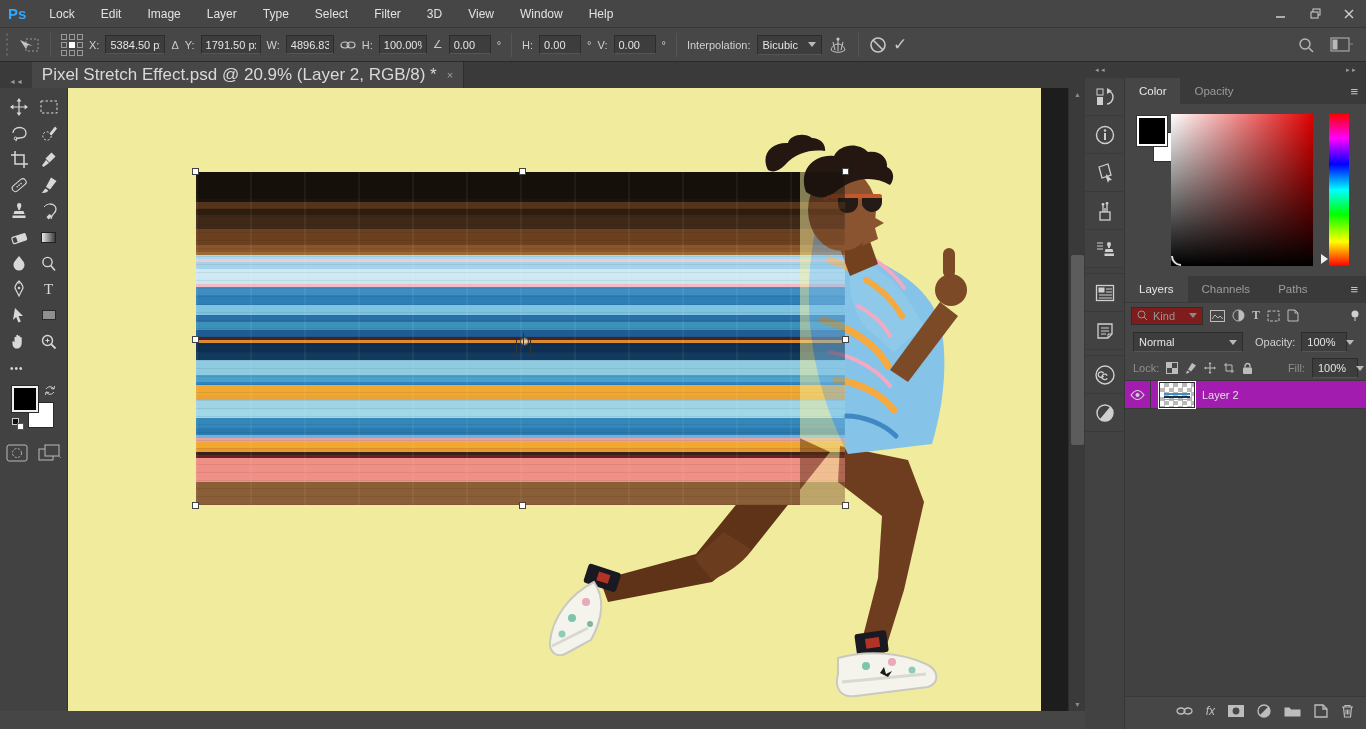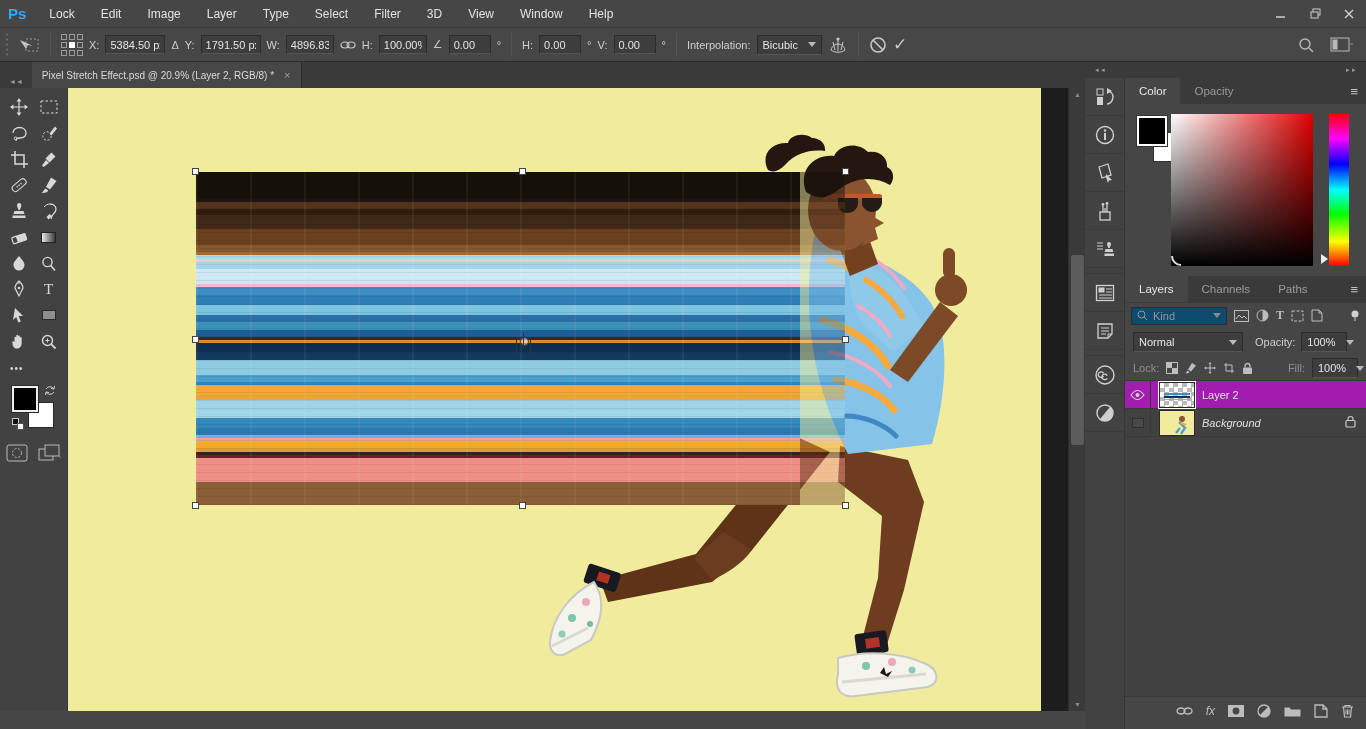--- a/index.html
+++ b/index.html
@@ -35,21 +35,21 @@
   .refgrid span { border:1px solid #9a9a9a; }
   .refgrid span.c { background:#fff; border-color:#fff; }
   .drag-dots { width:6px; height:26px; margin-right:2px;
      background:radial-gradient(circle,#6a6a6a 1px,transparent 1.2px) 0 0/6px 5px; }
 
   
   #tabbar { left:0; top:62px; width:1085px; height:26px; background:#3a3a3a; display:flex; align-items:flex-end; }
   #tab-collapse { color:#9a9a9a; font-size:10px; padding:6px 6px 0 6px; }
   #doc-tab { background:#474747; height:26px; display:flex; align-items:center; gap:10px;
              padding:0 10px; border-right:1px solid #2e2e2e; }
-  #doc-tab .title { font-size:10px; color:#d9d9d9; }
+  #doc-tab .title { font-size:17px; color:#d9d9d9; }
   #doc-tab .close { color:#9f9f9f; font-size:11px; }
 
   
   #toolbar { left:0; top:88px; width:68px; height:623px; background:#424242; border-right:1px solid #333;
              display:flex; flex-direction:column; align-items:center; padding-top:6px; }
   .tool-grid { display:grid; grid-template-columns:30px 30px; }
   .tool { width:30px; height:26px; display:flex; align-items:center; justify-content:center; color:#d8d8d8; }
   .tool svg { display:block; }
   .grad-chip { width:15px; height:11px; background:linear-gradient(90deg,#e8e8e8,#3c3c3c); border:1px solid #222; }
   .shape-chip { width:14px; height:10px; background:#8f8f8f; border:1px solid #2a2a2a; }
@@ -121,22 +121,22 @@
   #sat-grip { position:absolute; left:46px; top:152px; width:10px; height:10px;
       border-left:2px solid #ddd; border-bottom:2px solid #ddd; border-bottom-left-radius:10px; }
   #hue-bar { position:absolute; left:204px; top:10px; width:20px; height:152px;
       background:linear-gradient(180deg,#f00 0%,#f0f 16%,#00f 33%,#0ff 50%,#0f0 66%,#ff0 84%,#f00 100%); }
   #hue-slider { position:absolute; left:196px; top:150px; width:0; height:0;
       border-top:5px solid transparent; border-bottom:5px solid transparent; border-left:7px solid #f0f0f0; }
 
   
   .lrow { display:flex; align-items:center; }
   #filter-row { height:26px; border-top:1px solid #3a3a3a; padding:0 6px; gap:7px; }
-  #kind-box { display:flex; align-items:center; gap:5px; background:#0c4a6e; border:1px solid #2e2e2e;
-              height:18px; padding:0 5px; width:96px; color:#979797; }
+  #kind-box { display:flex; align-items:center; gap:5px; background:#7f1d1d; border:1px solid #2e2e2e;
+              height:18px; padding:0 5px; width:72px; color:#979797; }
   .f-icn { color:#bdbdbd; display:flex; }
   #blend-row { height:28px; padding:0 8px; gap:6px; }
   #blend-select { flex:0 0 110px; }
   .small-val { width:46px; justify-content:space-between; }
   #lock-row { height:24px; padding:0 8px; gap:7px; }
   .dim { color:#8f8f8f; }
   #layer-list { border-top:1px solid #383838; background:#414141; height:316px; }
   .layer-row { display:flex; align-items:center; height:28px; border-bottom:1px solid #393939; background:#414141; }
   .layer-row.selected { background:#a21caf; }
   .eye-cell { width:26px; align-self:stretch; border-right:1px solid #393939;
@@ -715,37 +715,20 @@
         <span class="thumb sel-outline">
           <span style="position:absolute; left:4px; top:10px; width:26px; height:2px; background:#3f8ec4;"></span>
           <span style="position:absolute; left:4px; top:13px; width:26px; height:2px; background:#16324e;"></span>
           <span style="position:absolute; left:4px; top:16px; width:26px; height:1px; background:#e09a4a;"></span>
         </span>
         <span class="lname">Layer 2</span>
       </div>
 
 
 
-      <div class="layer-row">
-        <span class="eye-cell">
-            <span class="eye-empty"></span>
-          </span>
-        <span class="thumb" style="background:#f1ec9d;">
-          <svg width="36" height="26" style="position:absolute; left:0; top:0;">
-              <circle cx="22" cy="8" r="3" fill="#8a5431"></circle>
-              <path d="M19 11l6 6-4 6M20 17l-4 5" stroke="#4f9fd4" stroke-width="2.4" fill="none"></path>
-              <path d="M21 12l5 2" stroke="#f5a93e" stroke-width="2"></path>
-            </svg>
-        </span>
-        <span class="lname italic">Background</span>
-        <span class="row-end"><svg width="11" height="13">
-              <rect x="1" y="5.5" width="9" height="6.5" rx="1" fill="none" stroke="#c9c9c9" stroke-width="1.2"></rect>
-              <path d="M3 5.5V4a2.5 2.5 0 015 0v1.5" fill="none" stroke="#c9c9c9" stroke-width="1.2"></path>
-            </svg></span>
-      </div>
     </div>
 
     <div id="layers-footer">
       <span class="foot-icn">
           <svg width="17" height="10">
             <ellipse cx="5" cy="5" rx="4" ry="3" fill="none" stroke="#bdbdbd" stroke-width="1.3"></ellipse>
             <ellipse cx="12" cy="5" rx="4" ry="3" fill="none" stroke="#bdbdbd" stroke-width="1.3"></ellipse>
           </svg>
         </span>
       <span class="foot-icn fx-text">fx</span>

